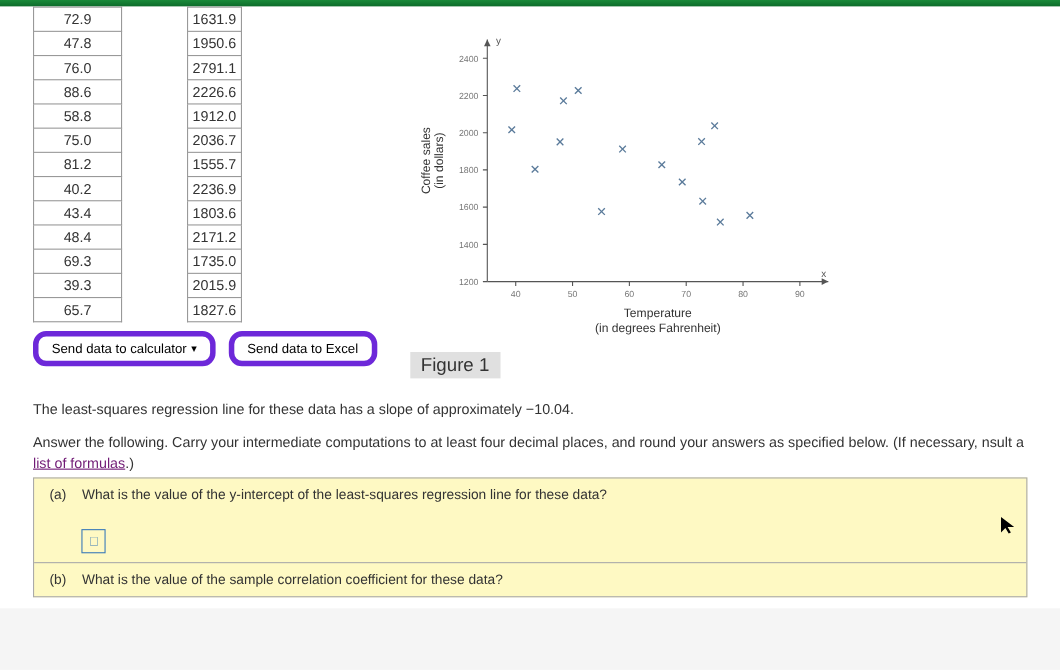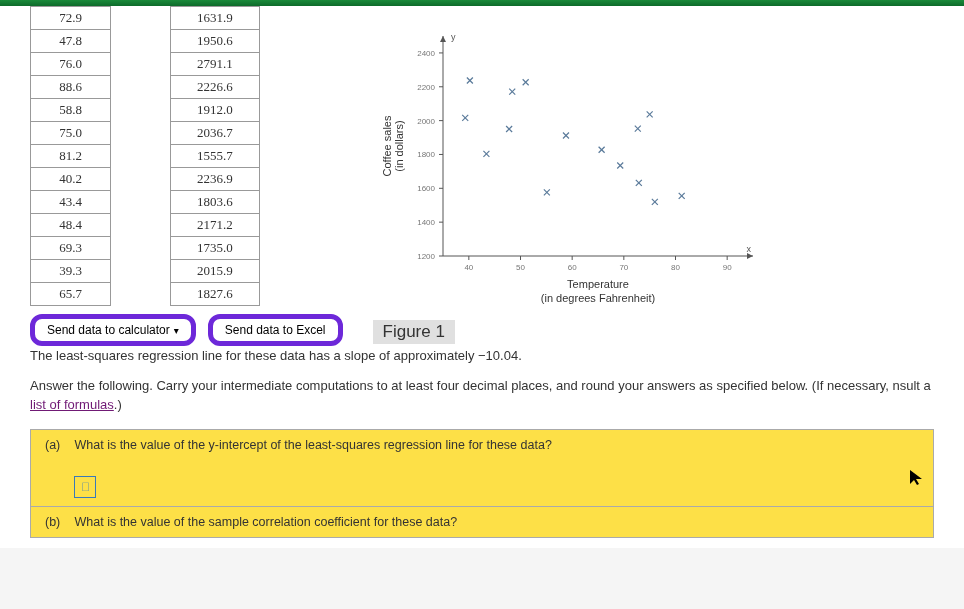--- a/index.html
+++ b/index.html
@@ -24,24 +24,23 @@
   .upper-row {
     display: flex;
     gap: 30px;
   }
   .data-table {
     border-collapse: collapse;
     font-size: 13px;
   }
   .data-table td {
     border: 1px solid #999;
-    padding: 3px 26px;
+    padding: 3px 4px;
     text-align: center;
     height: 22px;
-    font-family: Liberation Serif, serif;
   }
   .data-table td:first-child { width: 80px; }
   .data-table td:nth-child(2) { width: 110px; }
   .data-table td.spacer { width: 60px; border: none; background: #fff; }
   .buttons-row {
     margin-top: 8px;
     display: flex;
     gap: 12px;
     align-items: center;
   }
@@ -68,28 +67,29 @@
     display: block;
   }
   .caption-bar {
     background: #e0e0e0;
     display: inline-block;
     padding: 2px 10px;
     font-size: 17px;
     margin-top: 4px;
   }
   .body-text {
+    margin-top: 18px;
     font-size: 13px;
     line-height: 1.5;
   }
   .body-text a { color: #701a75; text-decoration: underline; }
   .question-box {
     border: 1px solid #aaa;
-    margin-top: 14px;
-    background: #fde047;
+    margin-top: 3px;
+    background: #fef9c3;
   }
   .question-row {
     border-bottom: 1px solid #aaa;
     padding: 8px 14px;
     font-size: 12.5px;
   }
   .question-row:last-child { border-bottom: none; }
   .answer-input {
     margin-top: 10px;
     width: 22px;

